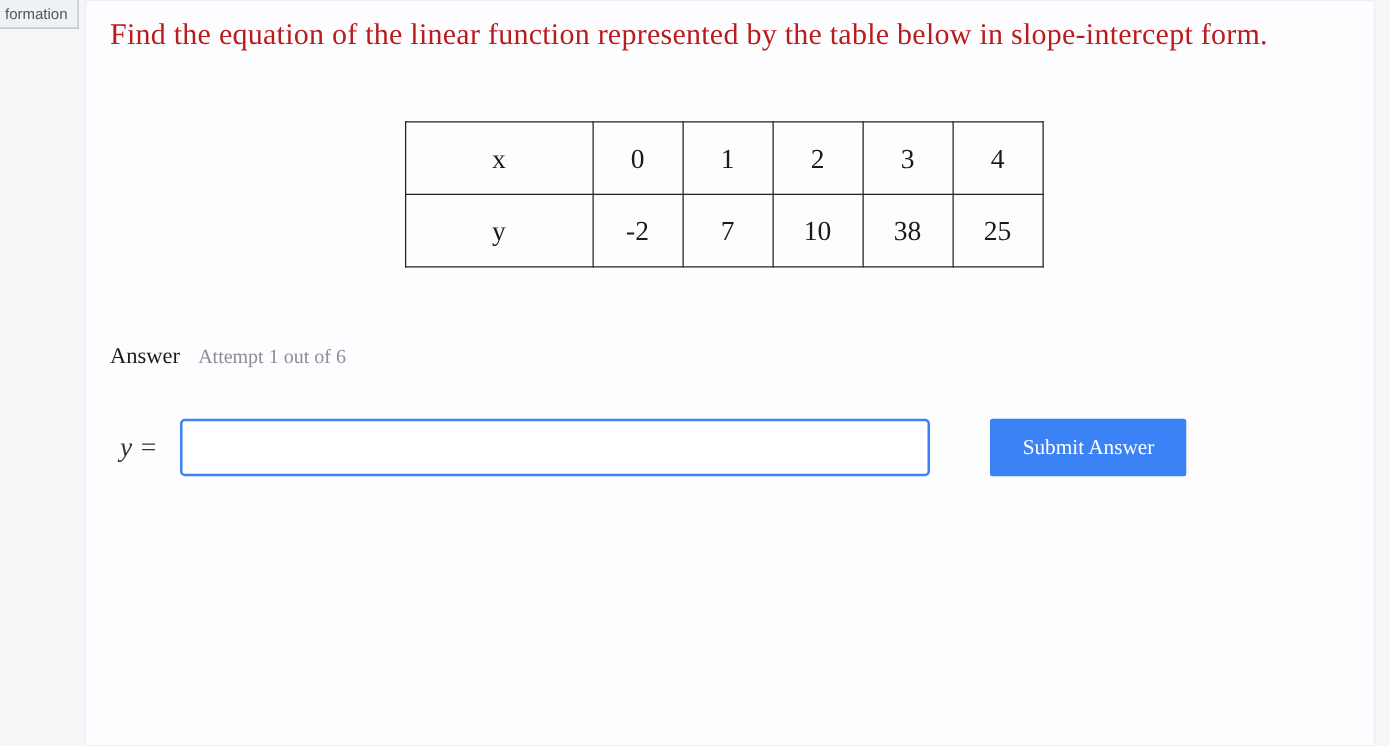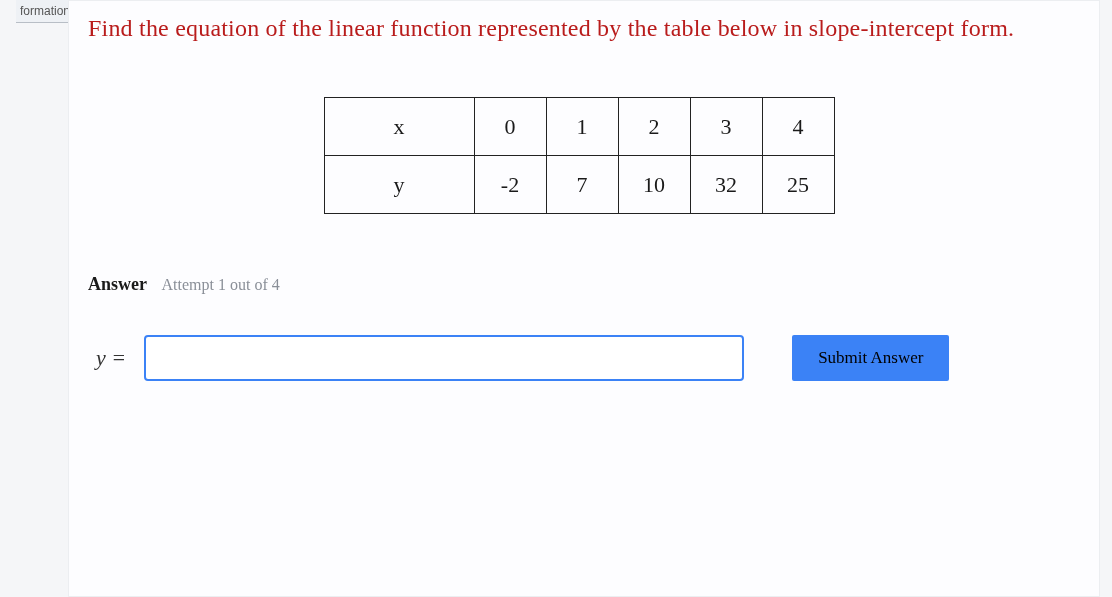--- a/index.html
+++ b/index.html
@@ -8,21 +8,21 @@
     font-family: Georgia, 'Times New Roman', serif;
     width: 1112px;
     height: 597px;
     overflow: hidden;
     position: relative;
     color: #1a1a1a;
   }
   .tab-fragment {
     position: absolute;
     top: 0;
-    left: 16px;
+    left: 0;
     border: 1px solid #b8bec6;
     border-left: none;
     border-top: none;
     background: #eef1f5;
     padding: 4px 8px 4px 4px;
     font-family: Arial, sans-serif;
     font-size: 12px;
     color: #555;
   }
   .main-card {
@@ -56,21 +56,21 @@
     vertical-align: middle;
     font-size: 22px;
     height: 58px;
   }
   table.data td.lbl { width: 150px; }
   table.data td.val { width: 72px; }
   .answer-line {
     font-size: 18px;
     margin-bottom: 40px;
   }
-  .answer-line .bold { font-weight: bold; }
+  .answer-line .bold { font-weight: normal; }
   .answer-line .attempt { color: #8a8f98; font-size: 16px; margin-left: 10px; }
   .input-row {
     display: flex;
     align-items: center;
     gap: 18px;
   }
   .y-eq {
     font-style: italic;
     font-size: 22px;
     color: #333;
@@ -82,21 +82,21 @@
     border: 2px solid #3b82f6;
     border-radius: 4px;
     background: #fff;
     font-size: 20px;
     padding: 0 12px;
     font-family: Georgia, serif;
     outline: none;
   }
   .submit-btn {
     background: #3b82f6;
-    color: #000000;
+    color: #ffffff;
     border: none;
     height: 46px;
     padding: 0 26px;
     font-size: 17px;
     font-family: Georgia, serif;
     border-radius: 2px;
     cursor: pointer;
     margin-left: 30px;
   }
 </style>
@@ -120,30 +120,30 @@
         <td class="val">1</td>
         <td class="val">2</td>
         <td class="val">3</td>
         <td class="val">4</td>
       </tr>
       <tr>
         <td class="lbl">y</td>
         <td class="val">-2</td>
         <td class="val">7</td>
         <td class="val">10</td>
-        <td class="val">32</td>
+        <td class="val">38</td>
         <td class="val">25</td>
       </tr>
     </tbody>
       </table>
   </div>
 
   <div class="answer-line">
     <span class="bold">Answer</span>
-    <span class="attempt">Attempt 1 out of 4</span>
+    <span class="attempt">Attempt 1 out of 6</span>
   </div>
 
   <div class="input-row">
     <span class="y-eq">y =</span>
     <input type="text" class="answer-input" value="" style="">
     <button class="submit-btn">Submit Answer</button>
   </div>
 
 </div>
 

